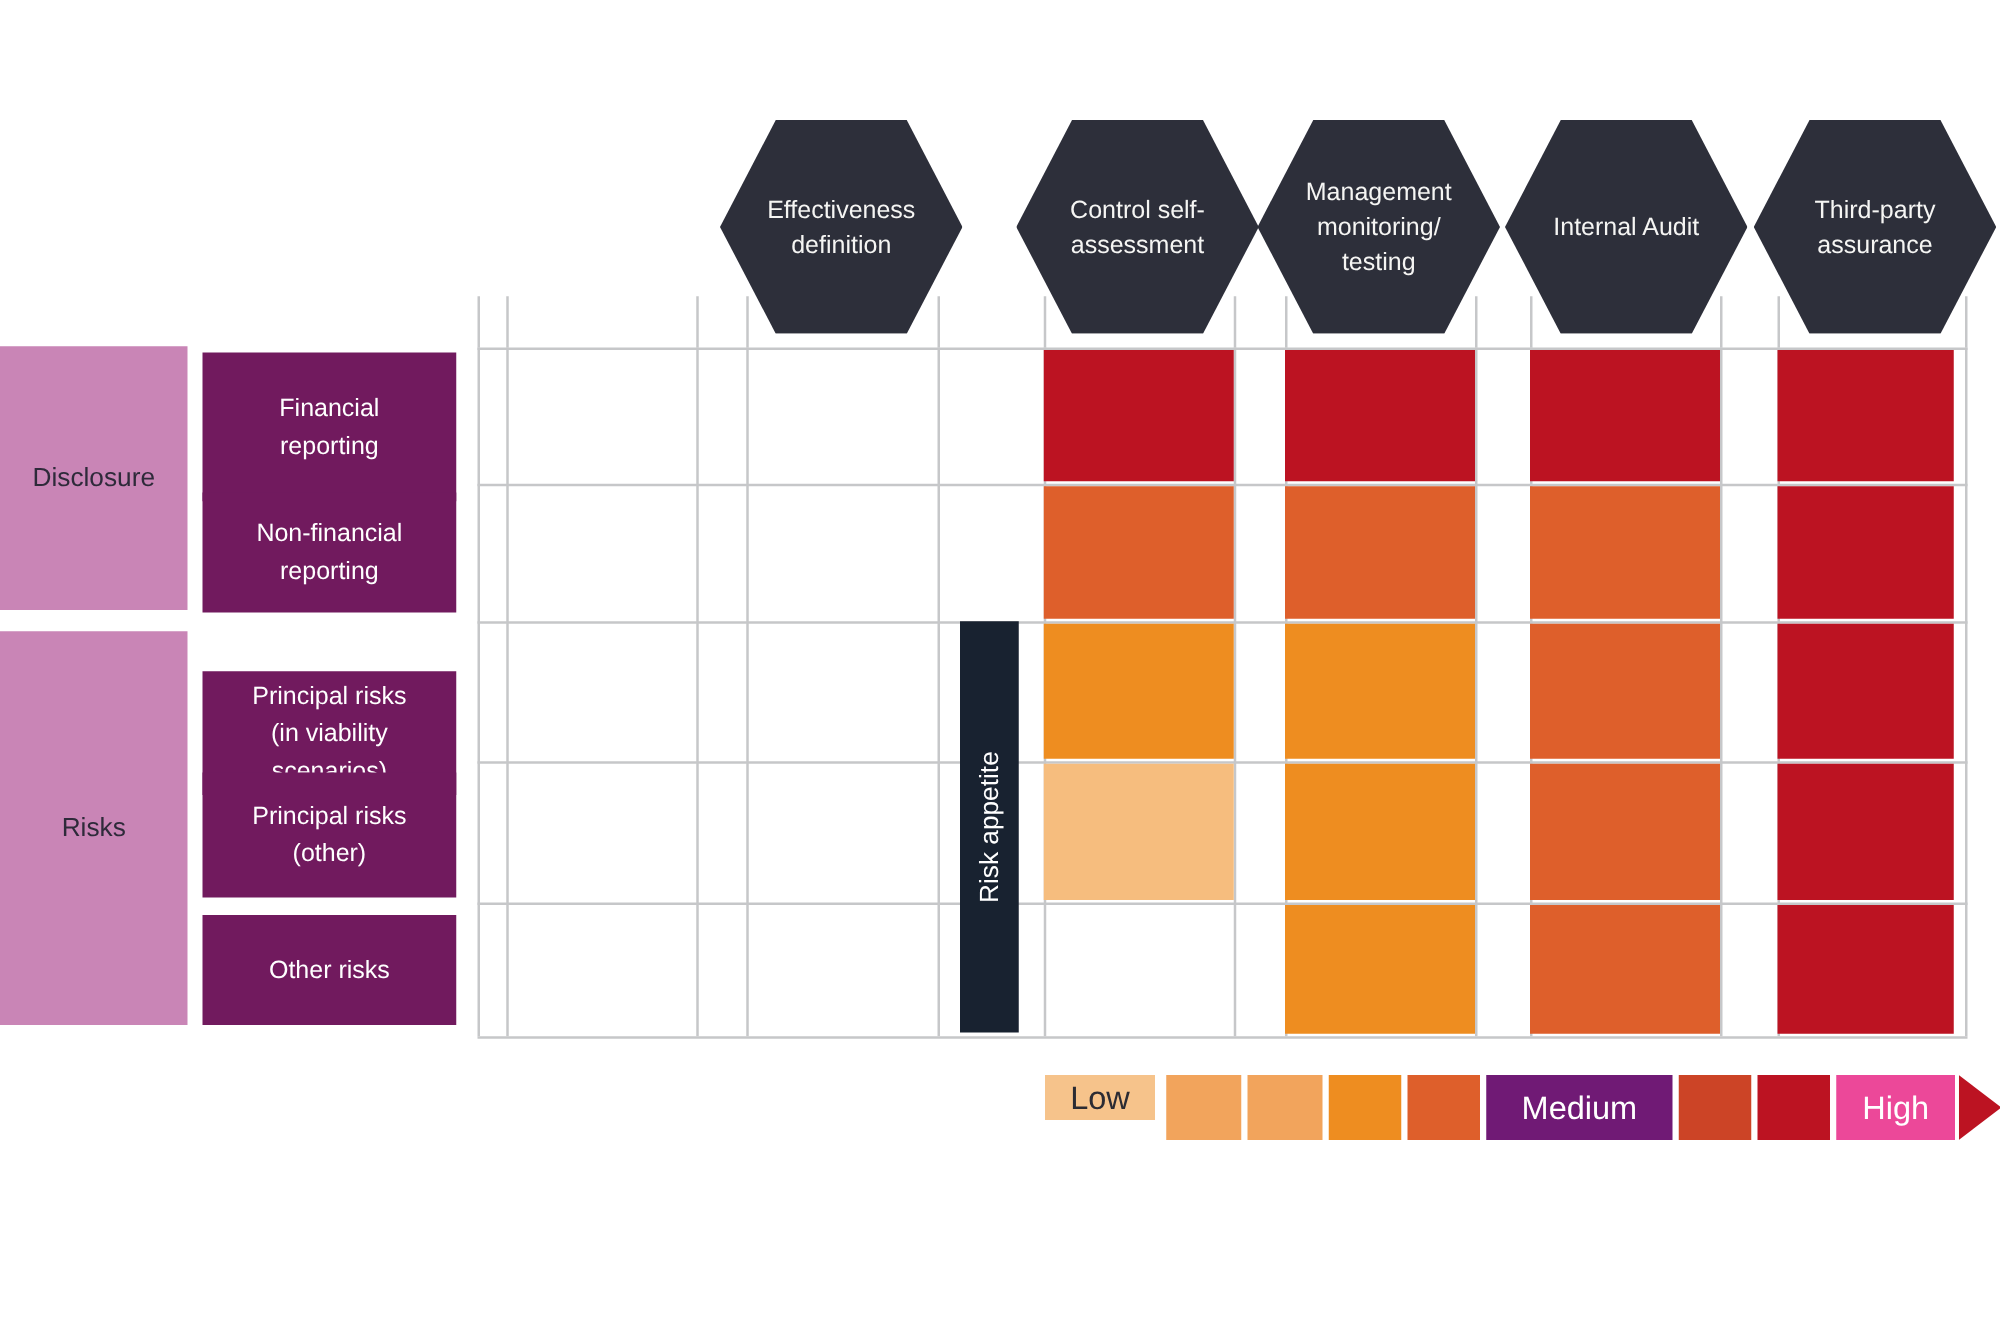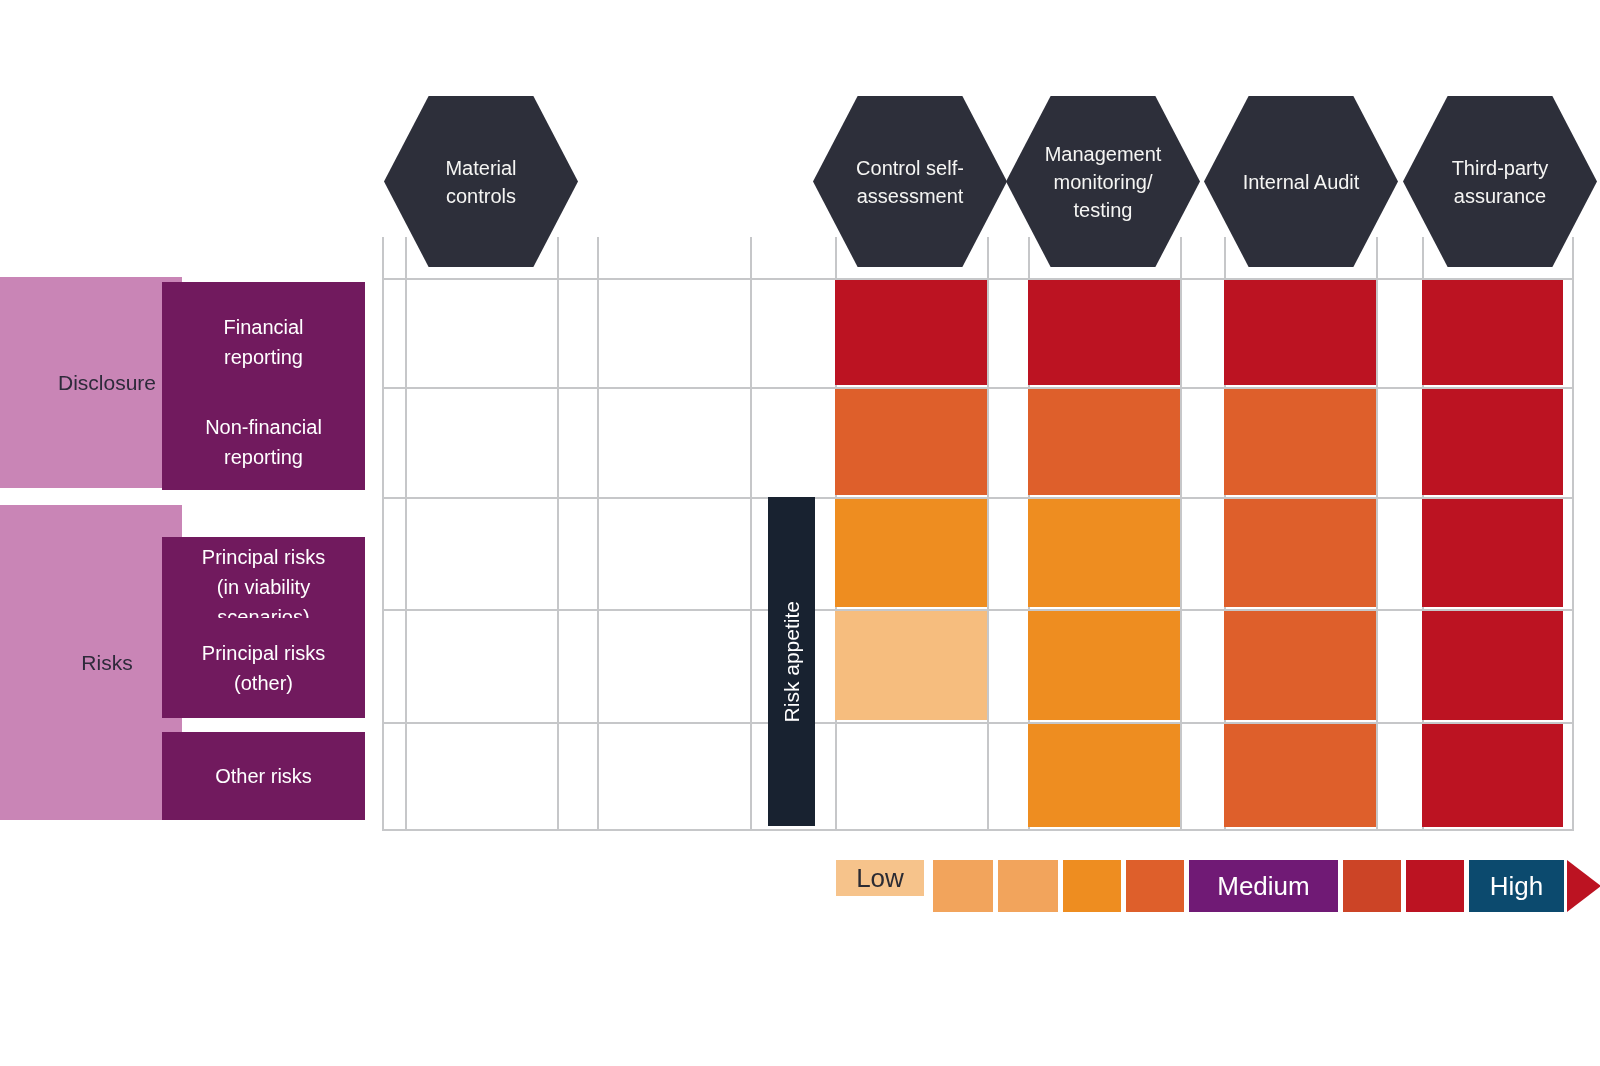--- a/index.html
+++ b/index.html
@@ -17,21 +17,21 @@
     background:var(--header-hex);
     clip-path:polygon(0 50%,23% 0,77% 0,100% 50%,77% 100%,23% 100%);
     display:flex;align-items:center;justify-content:center;
     text-align:center;color:#f5f5f3;font-size:20px;line-height:28px;
     padding:0 26px;box-sizing:border-box;z-index:6;
   }
 
   .groupbox{
     position:absolute;left:0;width:150px;background:var(--group-box);
     display:flex;align-items:center;justify-content:center;text-align:center;
-    color:var(--dark-text);font-size:21px;z-index:3;padding-left:32px;
+    color:var(--dark-text);font-size:21px;z-index:3;
   }
   .rowbox{
     position:absolute;left:162px;width:203px;background:var(--row-box);
     display:flex;align-items:center;justify-content:center;text-align:center;
     color:#ffffff;font-size:20px;line-height:30px;padding:0 26px;box-sizing:border-box;z-index:3;
   }
 
   #riskbar{
     position:absolute;left:768px;top:497px;width:47px;height:329px;
     display:flex;align-items:center;justify-content:center;z-index:4;
@@ -100,22 +100,22 @@
     <div class="cell" style="left: 1028px; top: 499px; width: 152px; height: 108px; background: rgb(238, 141, 32); z-index: 2;"></div>
     <div class="cell" style="left: 1224px; top: 499px; width: 152px; height: 108px; background: rgb(222, 95, 43); z-index: 2;"></div>
     <div class="cell" style="left: 1422px; top: 499px; width: 141px; height: 108px; background: rgb(188, 19, 34); z-index: 2;"></div>
     <div class="cell" style="left: 835px; top: 611px; width: 152px; height: 109px; background: rgb(246, 189, 126); z-index: 2;"></div>
     <div class="cell" style="left: 1028px; top: 611px; width: 152px; height: 109px; background: rgb(238, 141, 32); z-index: 2;"></div>
     <div class="cell" style="left: 1224px; top: 611px; width: 152px; height: 109px; background: rgb(222, 95, 43); z-index: 2;"></div>
     <div class="cell" style="left: 1422px; top: 611px; width: 141px; height: 109px; background: rgb(188, 19, 34); z-index: 2;"></div>
     <div class="cell" style="left: 1028px; top: 724px; width: 152px; height: 103px; background: rgb(238, 141, 32); z-index: 2;"></div>
     <div class="cell" style="left: 1224px; top: 724px; width: 152px; height: 103px; background: rgb(222, 95, 43); z-index: 2;"></div>
     <div class="cell" style="left: 1422px; top: 724px; width: 141px; height: 103px; background: rgb(188, 19, 34); z-index: 2;"></div>
-    <div class="hex" style="left: 384px; top: 96px;">
-      <div>Material controls</div>
+    <div class="hex" style="left: 576px; top: 96px;">
+      <div>Effectiveness definition</div>
     </div>
     <div class="hex" style="left: 813px; top: 96px;">
       <div>Control self-assessment</div>
     </div>
     <div class="hex" style="left: 1006px; top: 96px;">
       <div>Management monitoring/ testing</div>
     </div>
     <div class="hex" style="left: 1204px; top: 96px;">
       <div>Internal Audit</div>
     </div>
@@ -134,17 +134,17 @@
     </div>
     <div class="legendbox" style="left: 933px; top: 860px; width: 60px; height: 52px; background: rgb(242, 164, 92);"></div>
     <div class="legendbox" style="left: 998px; top: 860px; width: 60px; height: 52px; background: rgb(242, 164, 92);"></div>
     <div class="legendbox" style="left: 1063px; top: 860px; width: 58px; height: 52px; background: rgb(238, 141, 32);"></div>
     <div class="legendbox" style="left: 1126px; top: 860px; width: 58px; height: 52px; background: rgb(222, 95, 43);"></div>
     <div class="legendbox" style="left: 1189px; top: 860px; width: 149px; height: 52px; background: #701a75;">
       <span style="color: rgb(255, 255, 255);">Medium</span>
     </div>
     <div class="legendbox" style="left: 1343px; top: 860px; width: 58px; height: 52px; background: rgb(204, 68, 38);"></div>
     <div class="legendbox" style="left: 1406px; top: 860px; width: 58px; height: 52px; background: rgb(188, 19, 34);"></div>
-    <div class="legendbox" style="left: 1469px; top: 860px; width: 95px; height: 52px; background: #0c4a6e;">
+    <div class="legendbox" style="left: 1469px; top: 860px; width: 95px; height: 52px; background: #ec4899;">
       <span style="color: rgb(255, 255, 255);">High</span>
     </div>
     <div class="legendarrow" style="left: 1567px; top: 860px; width: 34px; height: 52px; background: rgb(188, 19, 34);"></div>
   </div>
 
 </body></html>

